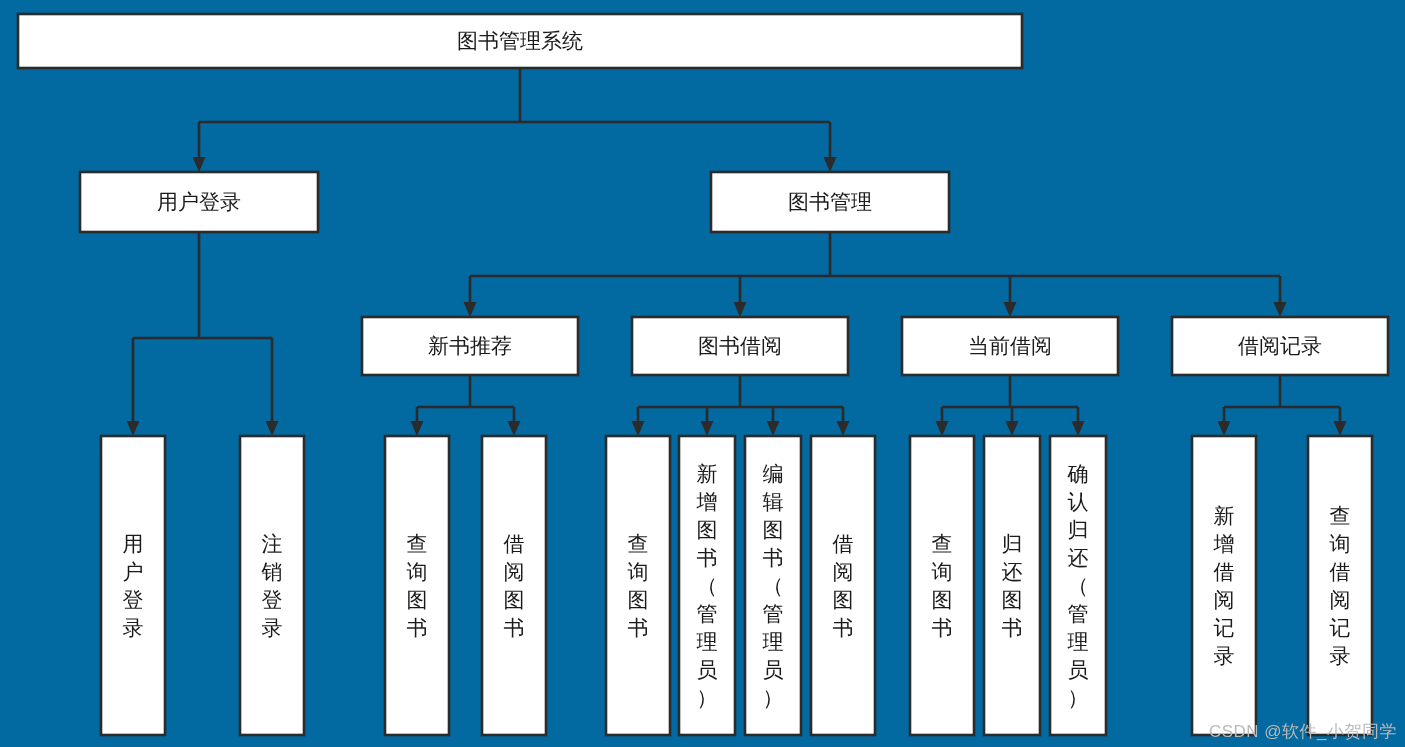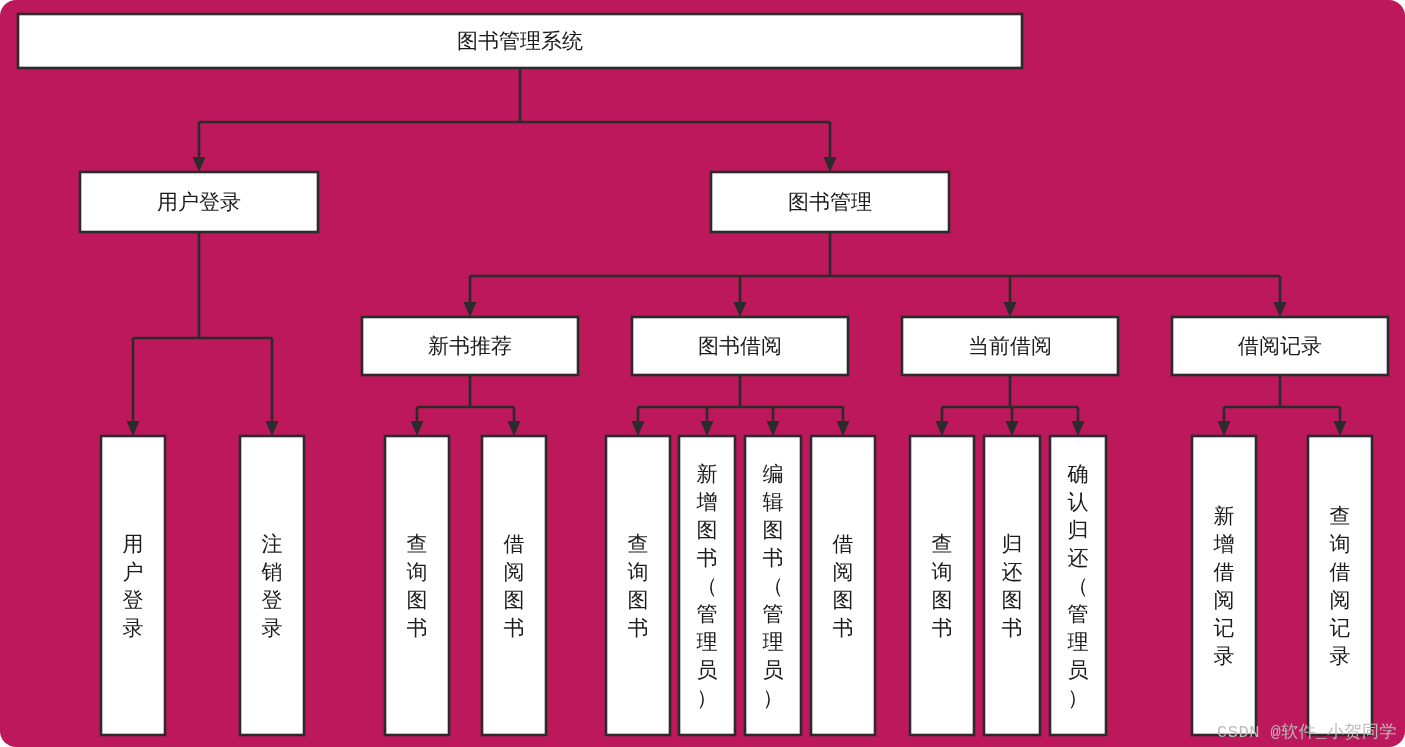--- a/index.html
+++ b/index.html
@@ -12,22 +12,21 @@
     width: 1405px;
     height: 747px;
     font-family: "DejaVu Sans", "Liberation Sans", sans-serif;
     overflow: hidden;
     position: relative;
   }
   #diagram-root {
     position: relative;
     width: 1405px;
     height: 747px;
-    background: #be185d;
-    border-radius: 16px;
+    background: #0369a1;
   }
   svg#diagram-svg {
     position: absolute;
     left: 0;
     top: 0;
     width: 1405px;
     height: 747px;
     display: block;
   }
   .node-box {
@@ -55,21 +54,21 @@
     stroke-linecap: butt;
   }
   .arrow-head {
     fill: #2b2b2b;
     stroke: none;
   }
   .watermark-text {
     position: absolute;
     right: 8px;
     bottom: 4px;
-    font-family: Liberation Mono, monospace;
+    font-family: Liberation Sans, sans-serif;
     font-size: 17px;
     color: #b9b9b9;
     letter-spacing: 0.5px;
     white-space: nowrap;
     pointer-events: none;
     user-select: none;
   }
 </style>
 </head>
 <body>

